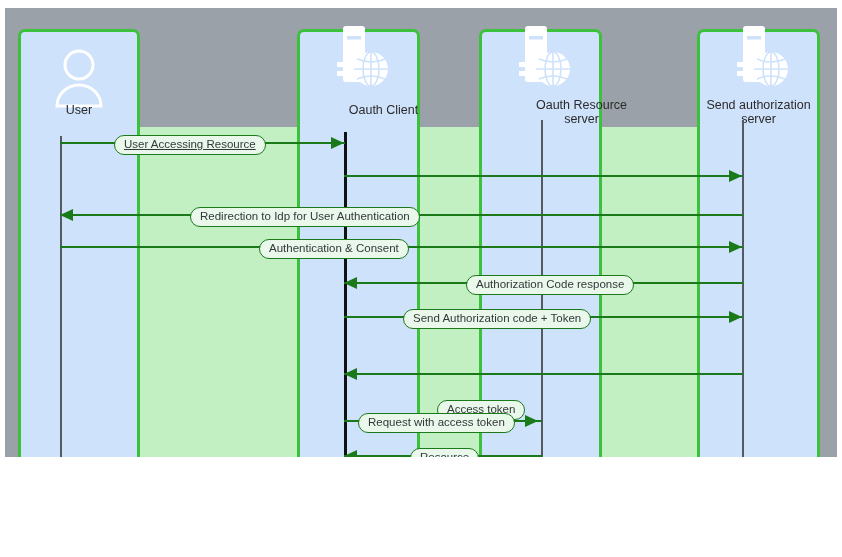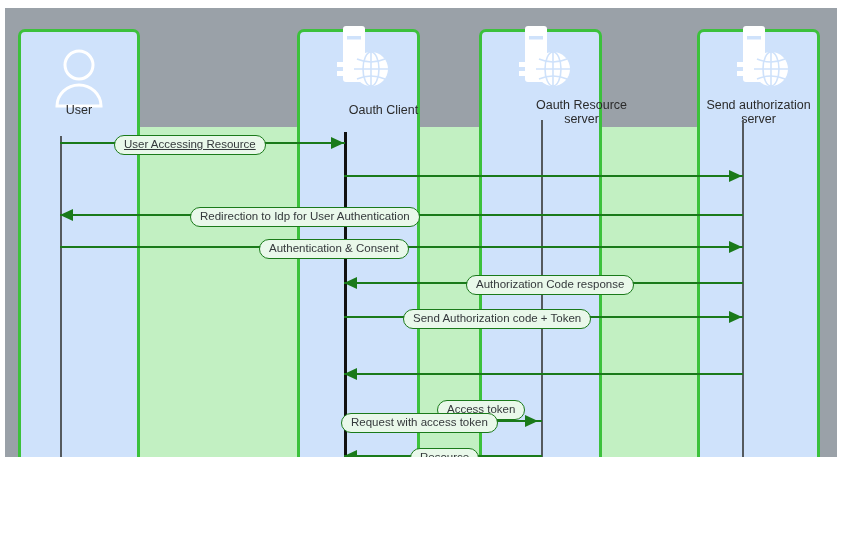--- a/index.html
+++ b/index.html
@@ -218,20 +218,20 @@
     <div class="msg" style="left:339px; top:308px; width:399px;"></div>
     <div class="arrowhead arrow-right" style="left:724px; top:303px;"></div>
     <div class="msg-label tinted" style="left:398px; top:301px;">Send Authorization code + Token</div>
 
     <div class="msg" style="left:339px; top:365px; width:399px;"></div>
     <div class="arrowhead arrow-left" style="left:339px; top:360px;"></div>
     <div class="msg-label tinted" style="left:432px; top:358px;margin-top:34px;">Access token</div>
 
     <div class="msg" style="left:339px; top:412px; width:198px;"></div>
     <div class="arrowhead arrow-right" style="left:520px; top:407px;"></div>
-    <div class="msg-label tinted" style="left:336px; top:405px;">Request with access token</div>
+    <div class="msg-label tinted" style="left:353px; top:405px;">Request with access token</div>
 
     <div class="msg" style="left:339px; top:447px; width:198px;"></div>
     <div class="arrowhead arrow-left" style="left:339px; top:442px;"></div>
     <div class="msg-label tinted" style="left:405px; top:440px;">Resource</div>
 
   </div>
 </div>
 
 </body></html>

